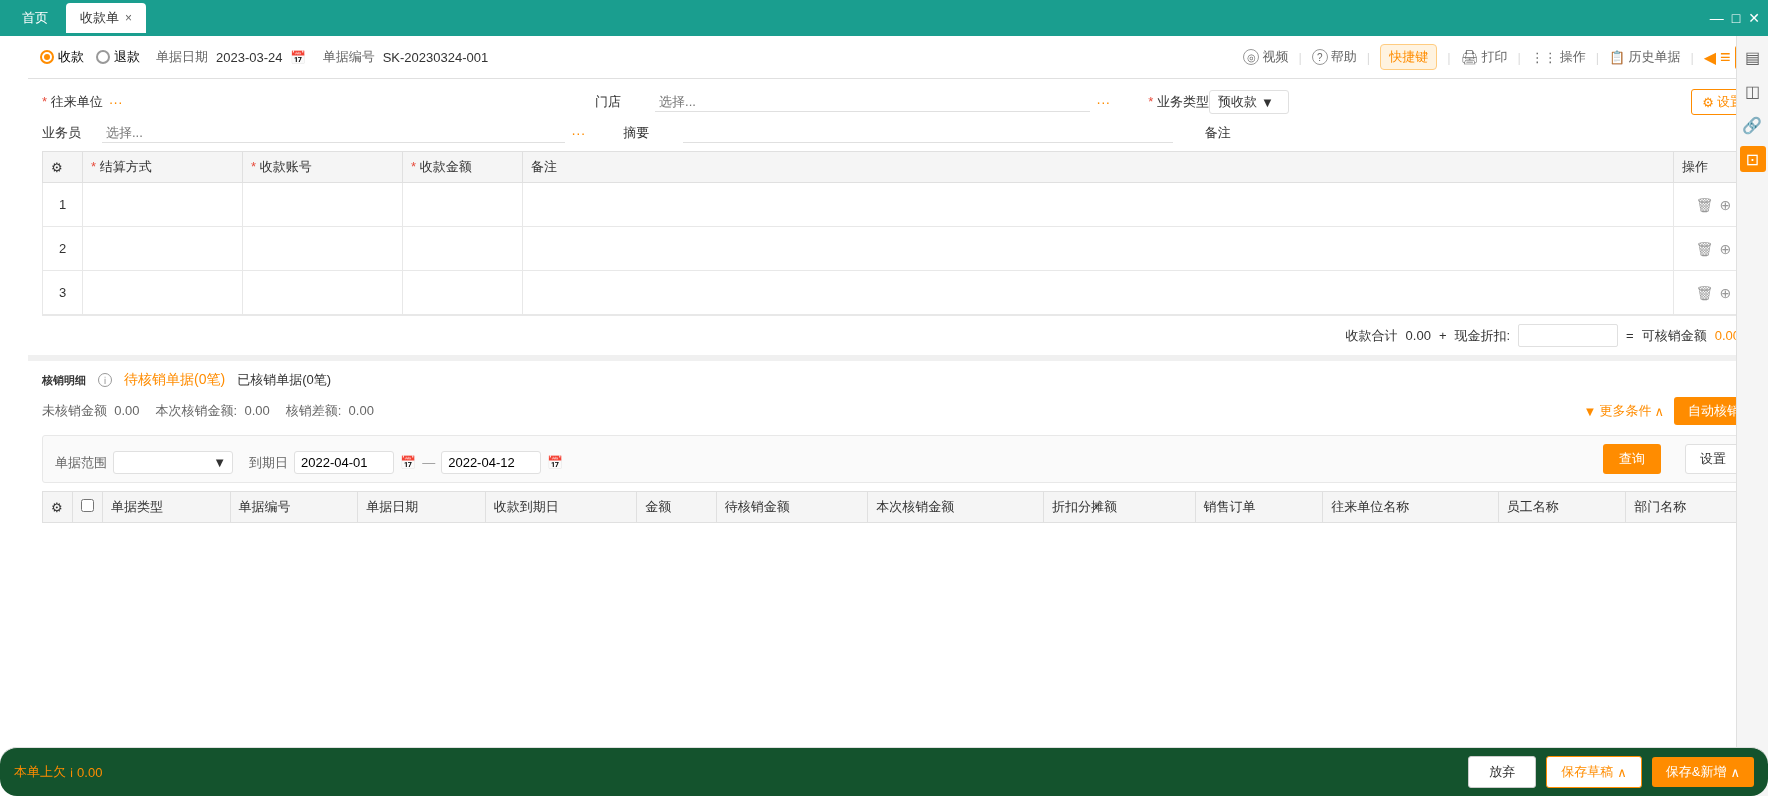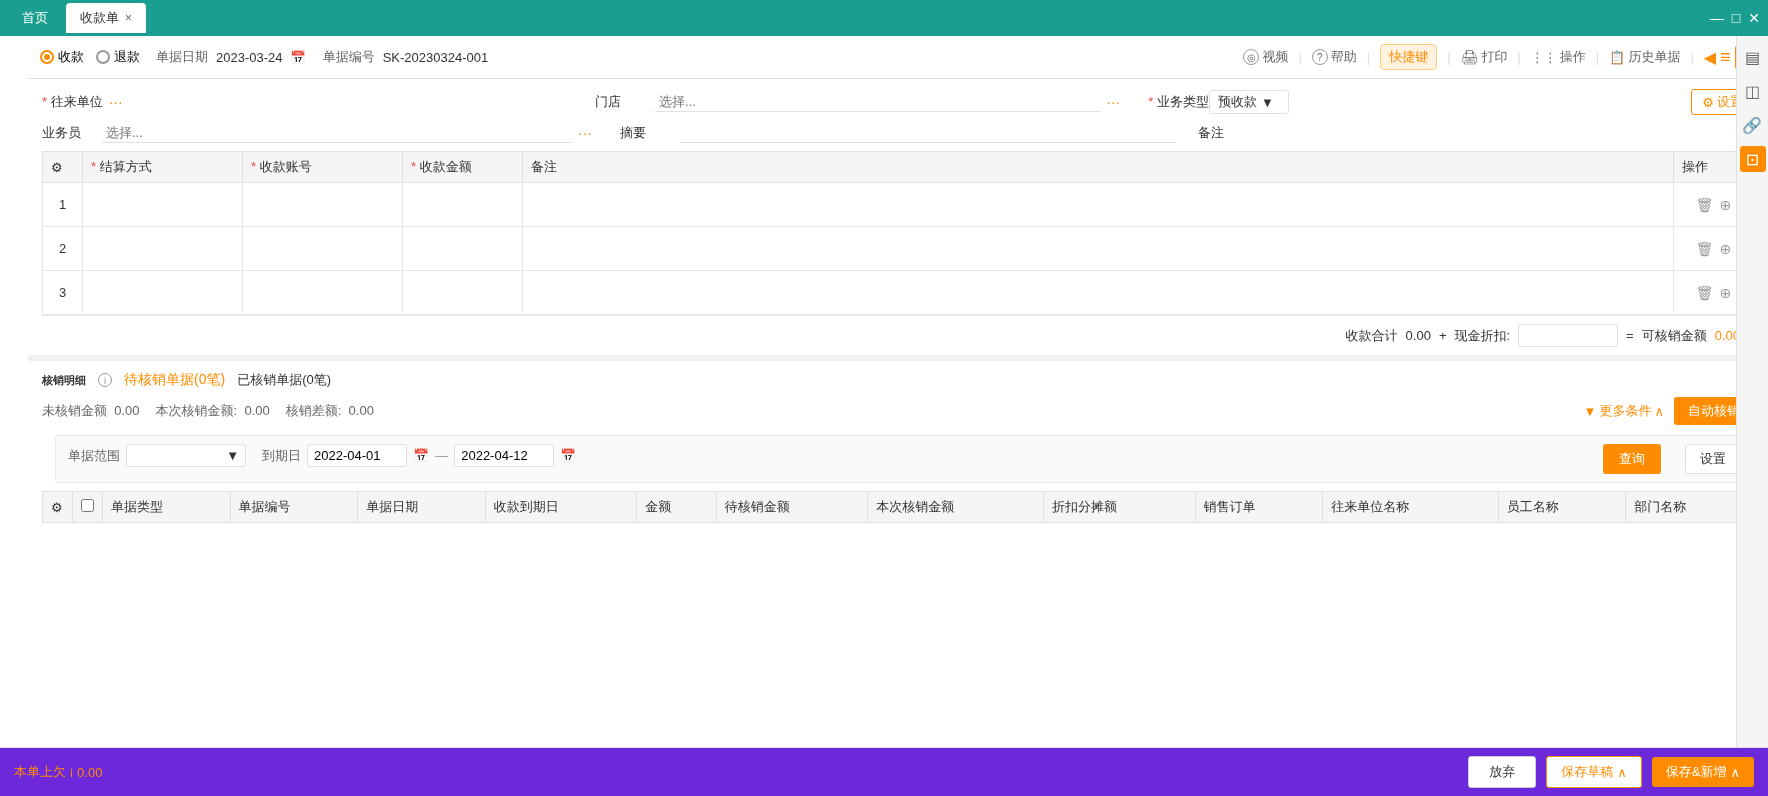--- a/index.html
+++ b/index.html
@@ -98,21 +98,21 @@
       font-size: 12px;
     }
     .toolbar-divider { color: #ddd; }
 
     
     .layout-icons { display: flex; align-items: center; gap: 4px; }
     .layout-icon { color: #ff8c00; font-size: 16px; cursor: pointer; }
     .form-row {
       display: flex;
       align-items: center;
-      gap: 2px;
+      gap: 12px;
       margin-bottom: 8px;
     }
     .form-field {
       display: flex;
       align-items: center;
       flex: 1;
     }
     .form-label {
       white-space: nowrap;
       color: #333;
@@ -271,29 +271,28 @@
       background: #ff8c00;
       color: #fff;
       border: none;
       padding: 5px 14px;
       border-radius: 3px;
       cursor: pointer;
     }
 
     .recon-filter {
       display: flex;
-      align-items: flex-start;
+      align-items: flex-end;
       gap: 16px;
       padding: 8px 0;
       border: 1px solid #e8e8e8;
       padding: 8px 12px;
       border-radius: 3px;
       background: #fafafa;
       margin-bottom: 8px;
-      margin-left: 13px;
     }
     .filter-item {
       display: flex; align-items: center; gap: 6px;
     }
     .filter-label { color: #666; }
     .filter-select {
       border: 1px solid #e0e0e0;
       padding: 3px 6px;
       border-radius: 3px;
       background: #fff;
@@ -346,26 +345,27 @@
       font-weight: normal;
       white-space: nowrap;
     }
 
     
     .bottom-bar {
       display: flex;
       align-items: center;
       padding: 8px 14px;
       border-top: 1px solid #e0e0e0;
-      background: #6d28d9;
+      background: #14532d;
       position: fixed;
       bottom: 0;
       left: 0;
       width: 1768px;
       z-index: 100;
+      border-radius: 17px;
     }
     .bottom-info { color: #ff8c00; display: flex; align-items: center; gap: 4px; }
     .bottom-actions { margin-left: auto; display: flex; align-items: center; gap: 10px; }
     .btn-abandon {
       background: #fff;
       border: 1px solid #ccc;
       padding: 6px 20px;
       border-radius: 3px;
       cursor: pointer;
       color: #333;

